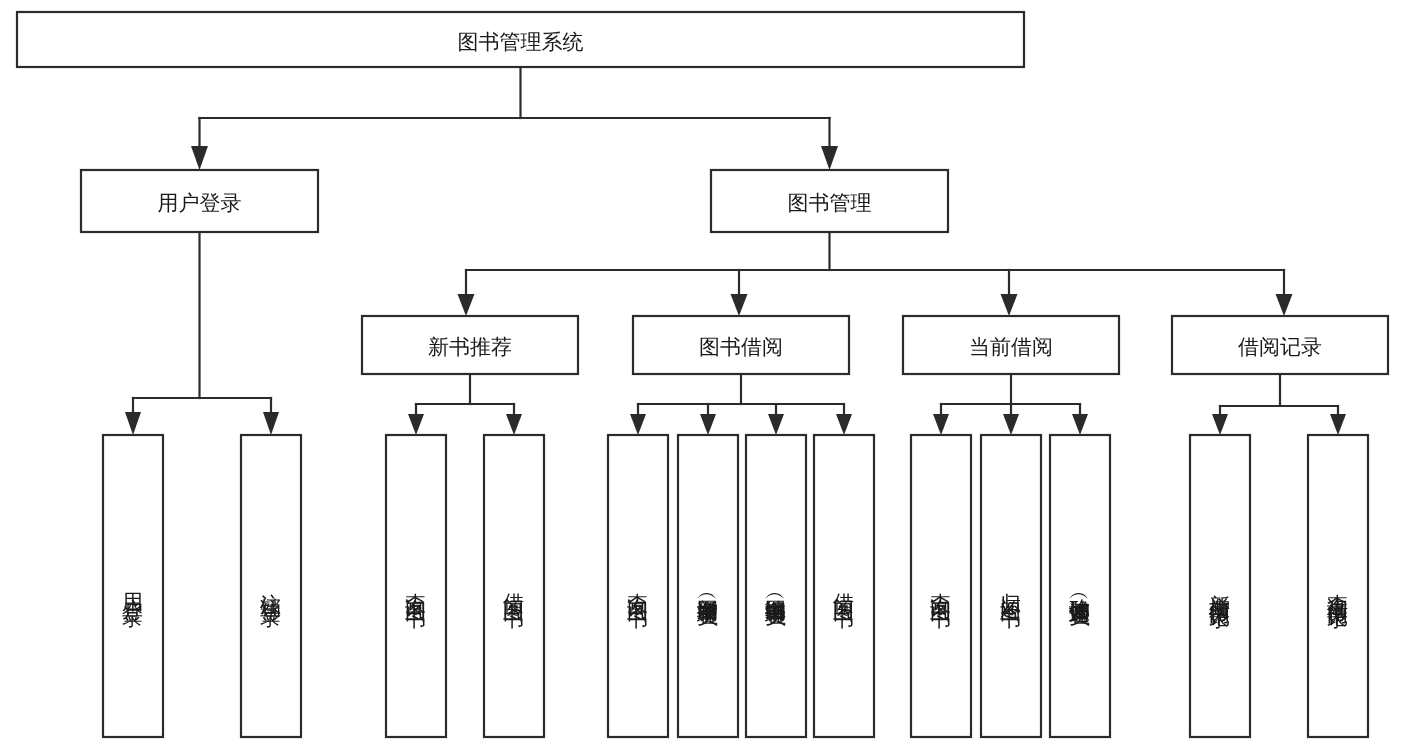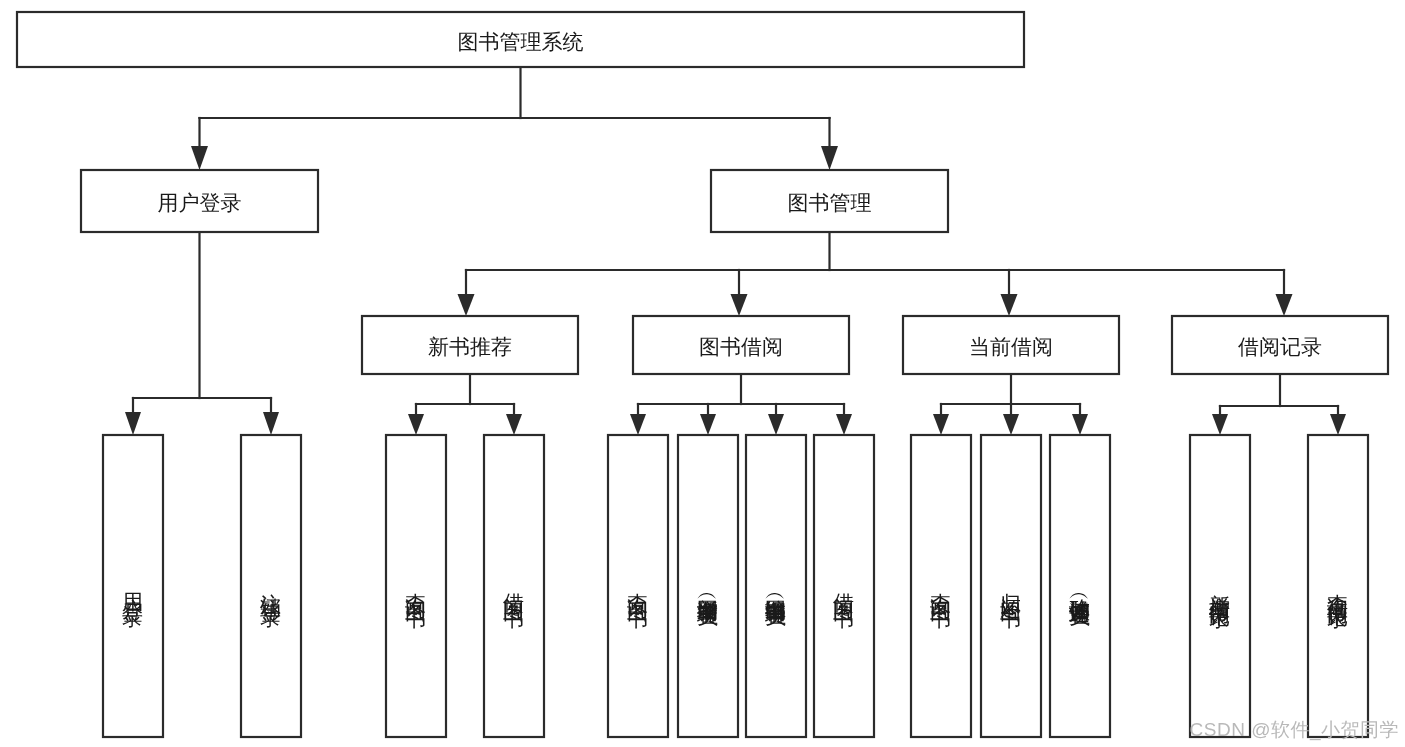--- a/index.html
+++ b/index.html
@@ -217,15 +217,14 @@
   <div class="node-label-v" style="left:608px;  top:435px; width:60px; height:302px;">查询图书</div>
   <div class="node-label-v" style="left:678px;  top:435px; width:60px; height:302px; letter-spacing:1px;">新增图书（管理员）</div>
   <div class="node-label-v" style="left:746px;  top:435px; width:60px; height:302px; letter-spacing:1px;">编辑图书（管理员）</div>
   <div class="node-label-v" style="left:814px;  top:435px; width:60px; height:302px;">借阅图书</div>
   <div class="node-label-v" style="left:911px;  top:435px; width:60px; height:302px;">查询图书</div>
   <div class="node-label-v" style="left:981px;  top:435px; width:60px; height:302px;">归还图书</div>
   <div class="node-label-v" style="left:1050px; top:435px; width:60px; height:302px; letter-spacing:1px;">确认归还（管理员）</div>
   <div class="node-label-v" style="left:1190px; top:435px; width:60px; height:302px; letter-spacing:3px;">新增借阅记录</div>
   <div class="node-label-v" style="left:1308px; top:435px; width:60px; height:302px; letter-spacing:3px;">查询借阅记录</div>
 
-  <div class="watermark">CSDN @软件_小贺同学</div>
 
 </div>
 
 </body></html>

